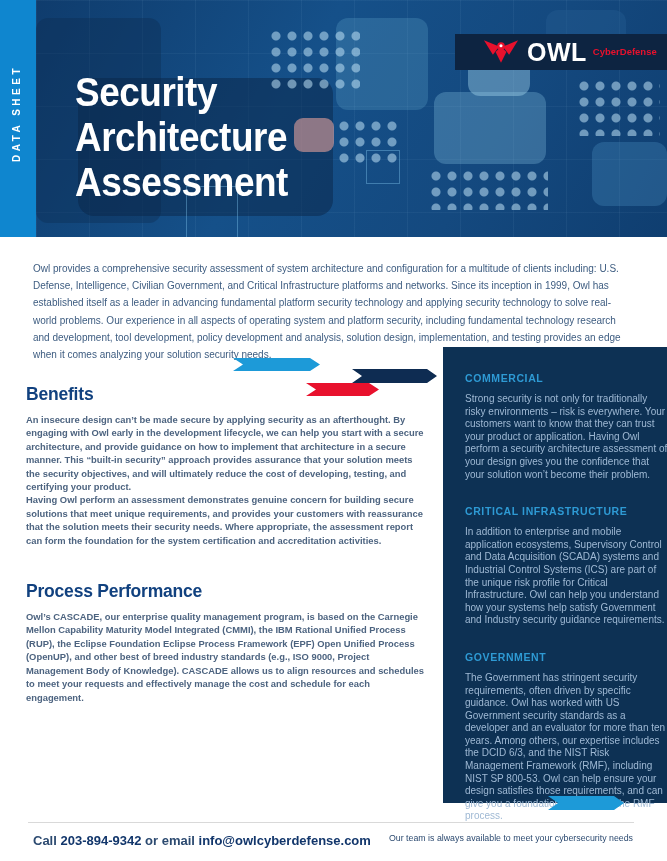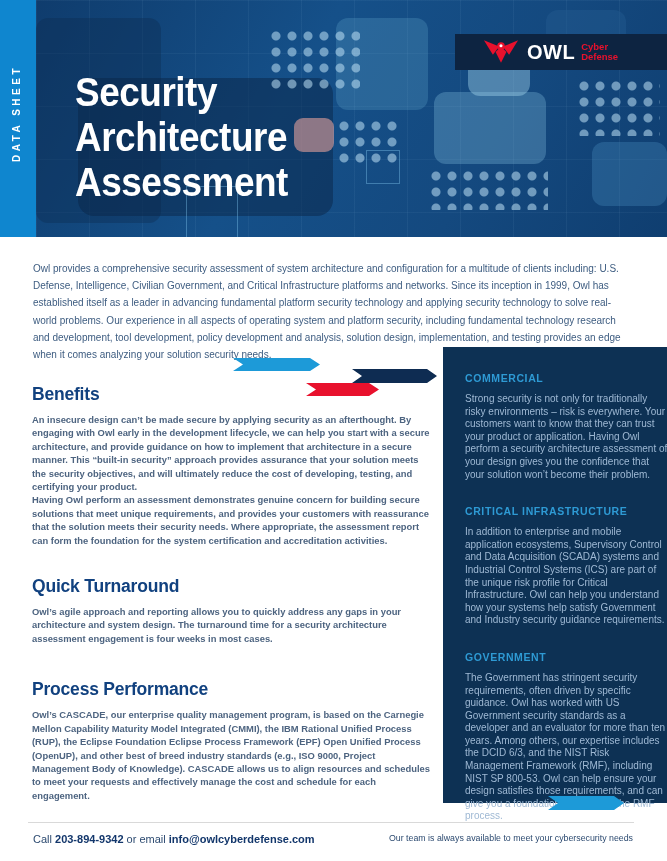--- a/index.html
+++ b/index.html
@@ -23,54 +23,54 @@
     background-size:16px 16px;}
   .outline-sq{position:absolute;border:1px solid rgba(130,200,240,0.4);}
 
   .title{position:absolute;left:39px;top:70px;color:#ffffff;font-weight:bold;font-size:41px;line-height:45px;
     letter-spacing:-0.5px;transform:scaleX(0.9);transform-origin:left top;z-index:2;}
 
   
   .logobox{position:absolute;right:0;top:34px;width:212px;height:36px;background:#0d2441;
     display:flex;align-items:center;padding-left:28px;z-index:2;}
   .logobox .owl-svg{width:36px;height:28px;margin-right:8px;}
-  .logobox .owl-word{color:#ffffff;font-weight:bold;font-size:20px;letter-spacing:0.5px;line-height:1;}
-  .logobox .cyber-col{display:flex;flex-direction:column;margin-left:6px;}
+  .logobox .owl-word{color:#ffffff;font-weight:bold;font-size:25px;letter-spacing:0.5px;line-height:1;}
+  .logobox .cyber-col{display:flex;flex-direction:row;margin-left:6px;}
   .logobox .cyber-col span{color:#e8112d;font-size:9.5px;font-weight:bold;line-height:10px;}
 
   
   .intro{position:absolute;left:33px;top:250px;width:601px;color:#3d5c80;font-size:10px;line-height:17.2px;z-index:2;}
 
   
   .arrow{position:absolute;clip-path:polygon(0 0,calc(100% - 10px) 0,100% 50%,calc(100% - 10px) 100%,0 100%,10px 50%);z-index:4;}
   .arrow.blue-top{left:233px;top:358px;width:87px;height:13px;background:#1d9ad8;}
   .arrow.navy{left:352px;top:369px;width:85px;height:14px;background:#0e2c52;}
   .arrow.red{left:306px;top:383px;width:73px;height:13px;background:#e8112d;}
   .arrow.blue-bottom{left:548px;top:796px;width:76px;height:14px;background:#1d9ad8;}
 
   
-  .leftcol{position:absolute;left:32px;top:384px;width:403px;z-index:2;}
+  .leftcol{position:absolute;left:26px;top:384px;width:403px;z-index:2;}
   .leftcol h2{margin:0;color:#11417f;font-size:17.5px;font-weight:bold;letter-spacing:-0.2px;}
   .leftcol p{margin:8px 0 0;color:#4d6480;font-size:9.4px;line-height:13.4px;font-weight:bold;}
   .leftcol .sec{margin-bottom:0;}
   .sec.quick{margin-top:29px;}
   .sec.reliable{margin-top:34px;}
   .leftcol p + p{margin-top:0;}
 
   
   .sidebar{position:absolute;left:443px;top:347px;width:248px;height:456px;background:#0d3154;
     padding:25px 22px 0 22px;z-index:2;}
   .sidebar h3{margin:0 0 9px;color:#2e9ad4;font-size:10.5px;font-weight:bold;letter-spacing:0.6px;}
   .sidebar p{margin:0;color:#9fb9d4;font-size:10px;line-height:12.6px;}
   .sb-sec{margin-bottom:22px;}
   .sb-sec + .sb-sec{margin-top:24px;}
 
   
   .divider{position:absolute;left:28px;top:822px;width:606px;height:1px;background:#d9d9d9;z-index:2;}
-  .footer-left{position:absolute;left:33px;top:833px;font-size:11px;color:#2c4a70;z-index:2;}
+  .footer-left{position:absolute;left:33px;top:833px;font-size:13px;color:#2c4a70;z-index:2;font-weight:bold;}
   .footer-left b{color:#12366b;}
   .footer-right{position:absolute;right:34px;top:833px;font-size:8.8px;color:#2c4a70;z-index:2;}
 </style>
 </head>
 <body>
 
 <div class="page">
 
   <div class="leftbar">
     <span class="vtext">DATA SHEET</span>
@@ -120,24 +120,20 @@
   <div class="arrow blue-top"></div>
   <div class="arrow navy"></div>
   <div class="arrow red"></div>
 
   <div class="leftcol">
     <div class="sec benefits">
       <h2>Benefits</h2>
       <p>An insecure design can’t be made secure by applying security as an afterthought. By engaging with Owl early in the development lifecycle, we can help you start with a secure architecture, and provide guidance on how to implement that architecture in a secure manner. This “built-in security” approach provides assurance that your solution meets the security objectives, and will ultimately reduce the cost of developing, testing, and certifying your product.</p>
       <p>Having Owl perform an assessment demonstrates genuine concern for building secure solutions that meet unique requirements, and provides your customers with reassurance that the solution meets their security needs. Where appropriate, the assessment report can form the foundation for the system certification and accreditation activities.</p>
     </div>
-    <div class="sec quick">
-      <h2>Quick Turnaround</h2>
-      <p>Owl’s agile approach and reporting allows you to quickly address any gaps in your architecture and system design. The turnaround time for a security architecture assessment engagement is four weeks in most cases.</p>
-    </div>
     <div class="sec reliable">
       <h2>Process Performance</h2>
       <p>Owl’s CASCADE, our enterprise quality management program, is based on the Carnegie Mellon Capability Maturity Model Integrated (CMMI), the IBM Rational Unified Process (RUP), the Eclipse Foundation Eclipse Process Framework (EPF) Open Unified Process (OpenUP), and other best of breed industry standards (e.g., ISO 9000, Project Management Body of Knowledge). CASCADE allows us to align resources and schedules to meet your requests and effectively manage the cost and schedule for each engagement.</p>
     </div>
   </div>
 
   <div class="sidebar">
     <div class="sb-sec">
       <h3>COMMERCIAL</h3>
       <p>Strong security is not only for traditionally risky environments – risk is everywhere. Your customers want to know that they can trust your product or application. Having Owl perform a security architecture assessment of your design gives you the confidence that your solution won’t become their problem.</p>

